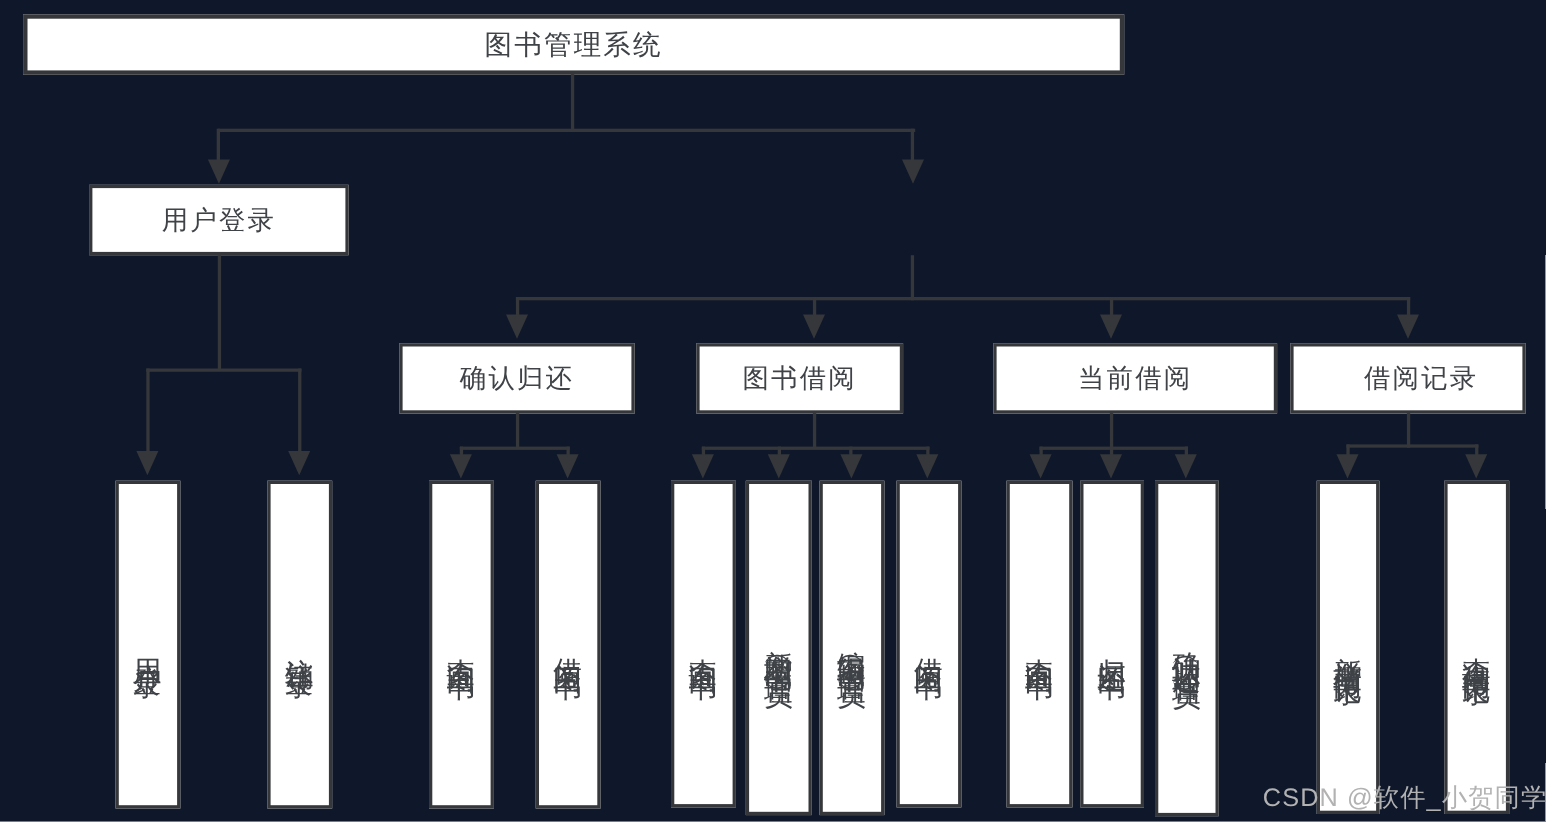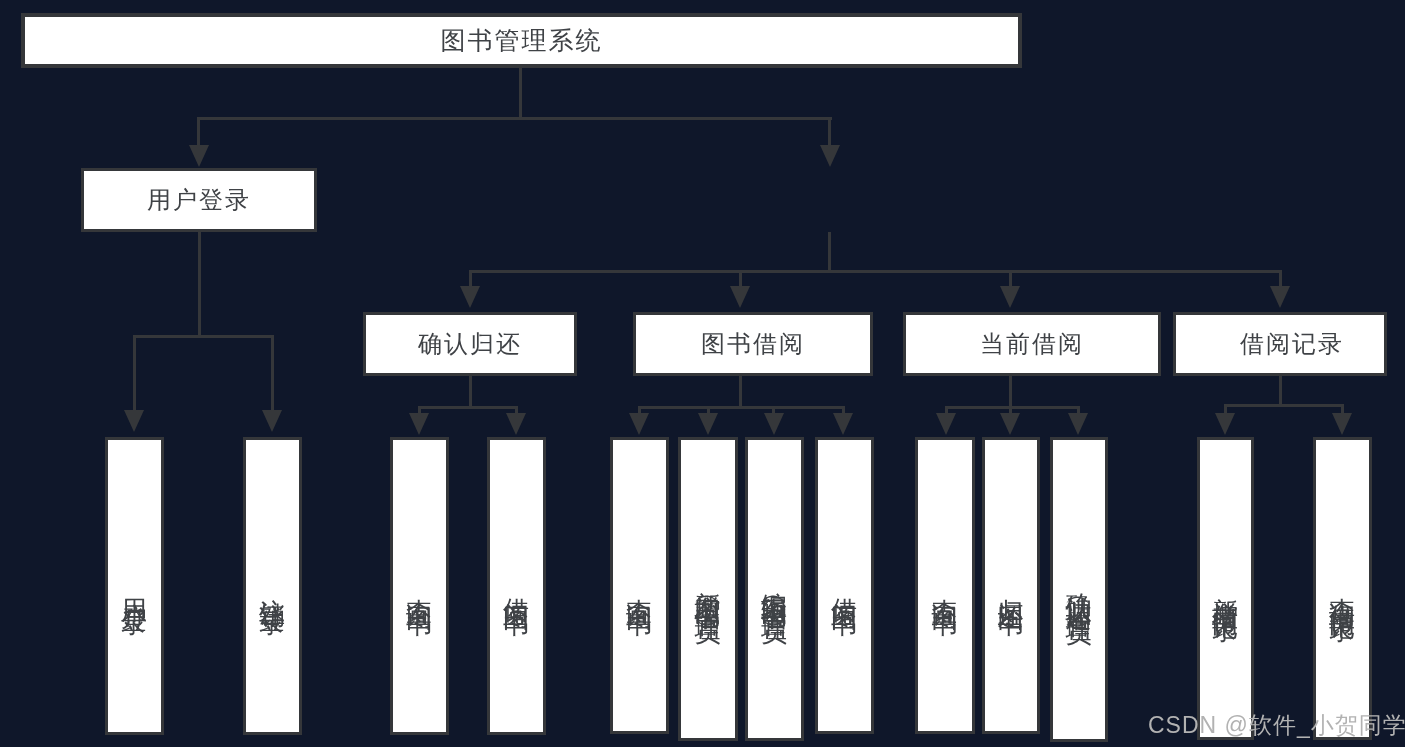--- a/index.html
+++ b/index.html
@@ -78,21 +78,21 @@
   <div class="vline" style="left:469px; top:270px; height:21px;"></div>
   <div class="vline" style="left:739px; top:270px; height:21px;"></div>
   <div class="vline" style="left:1009px; top:270px; height:21px;"></div>
   <div class="vline" style="left:1279px; top:270px; height:21px;"></div>
   <div class="arrow" style="left:460px; top:286px;"></div>
   <div class="arrow" style="left:730px; top:286px;"></div>
   <div class="arrow" style="left:1000px; top:286px;"></div>
   <div class="arrow" style="left:1270px; top:286px;"></div>
 
   <div class="node h-node" style="left:363px; top:312px; width:214px; height:64px;">确认归还</div>
-  <div class="node h-node" style="left:633px; top:312px; width:240px; height:64px;">图书借阅</div>
+  <div class="node h-node" style="left:633px; top:312px; width:188px; height:64px;">图书借阅</div>
   <div class="node h-node" style="left:903px; top:312px; width:258px; height:64px;">当前借阅</div>
   <div class="node h-node" style="left:1173px; top:312px; width:214px; height:64px;padding-left:24px;">借阅记录</div>
 
   <div class="vline" style="left:469px; top:374px; height:34px;"></div>
   <div class="hline" style="left:418px; top:406px; width:100px;"></div>
   <div class="vline" style="left:418px; top:406px; height:12px;"></div>
   <div class="vline" style="left:515px; top:406px; height:12px;"></div>
   <div class="arrow" style="left:409px; top:413px;"></div>
   <div class="arrow" style="left:506px; top:413px;"></div>
 

